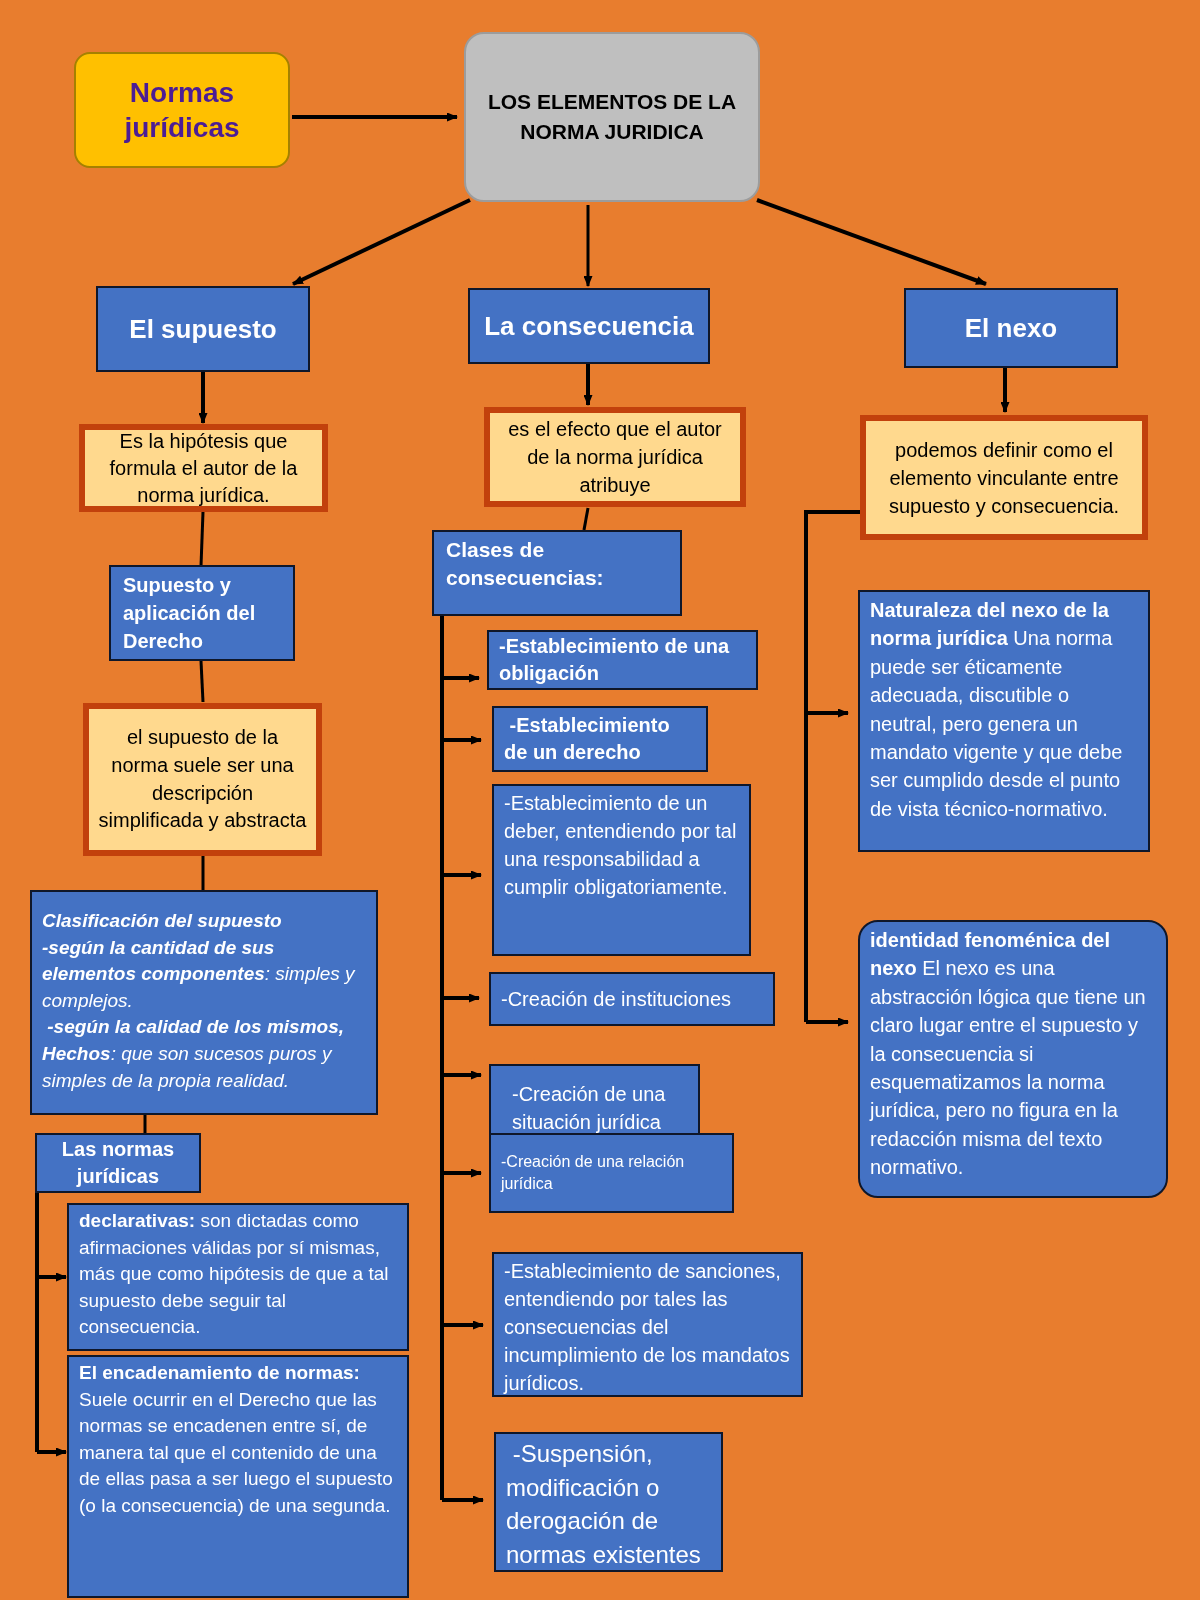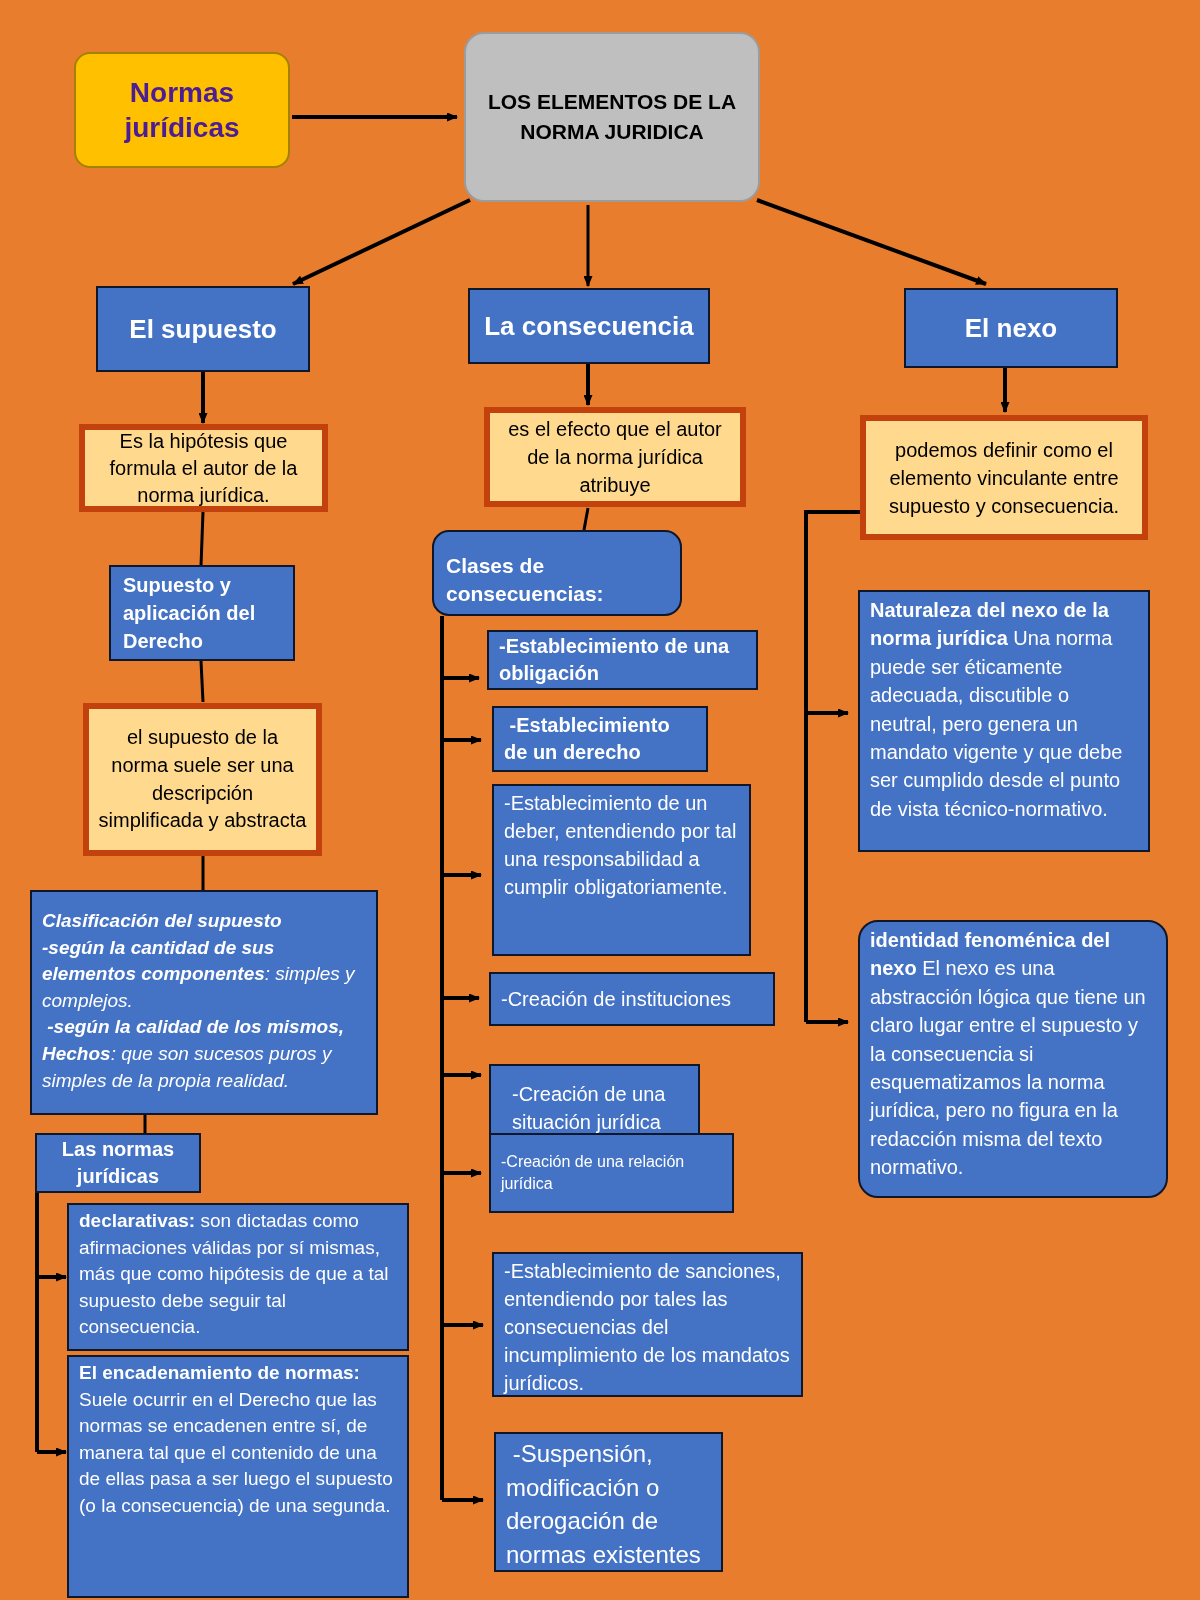--- a/index.html
+++ b/index.html
@@ -133,21 +133,21 @@
   </div>
 
   <div class="node n-blue left" style="left:67px;top:1355px;width:342px;height:243px;font-size:19px;line-height:1.4;padding:3px 10px;justify-content:flex-start;">
     <span class="txt"><b>El encadenamiento de normas:</b><span> Suele ocurrir en el Derecho que las normas se encadenen entre sí, de manera tal que el contenido de una de ellas pasa a ser luego el supuesto (o la consecuencia) de una segunda.</span></span>
   </div>
 
   <div class="node n-cream" style="left:460px;top:407px;width:262px;height:100px;font-size:20px;line-height:1.4;padding:4px 8px;margin-left:24px;">
     <span class="txt">es el efecto que el autor de la norma jurídica atribuye</span>
   </div>
 
-  <div class="node n-blue left bold" style="left:432px;top:530px;width:250px;height:86px;font-size:21px;line-height:1.35;padding:20px 12px;justify-content:flex-start;border-radius:17px;">
+  <div class="node n-blue left bold" style="left:432px;top:530px;width:250px;height:86px;font-size:21px;line-height:1.35;padding:4px 12px;justify-content:flex-start;">
     <span class="txt">Clases de consecuencias:</span>
   </div>
 
   <div class="node n-blue left bold" style="left:487px;top:630px;width:271px;height:60px;font-size:20px;line-height:1.35;padding:2px 10px;">
     <span class="txt">-Establecimiento de una obligación</span>
   </div>
 
   <div class="node n-blue left bold" style="left:492px;top:706px;width:216px;height:66px;font-size:20px;line-height:1.35;padding:2px 10px;">
     <span class="txt"> -Establecimiento de un derecho</span>
   </div>

